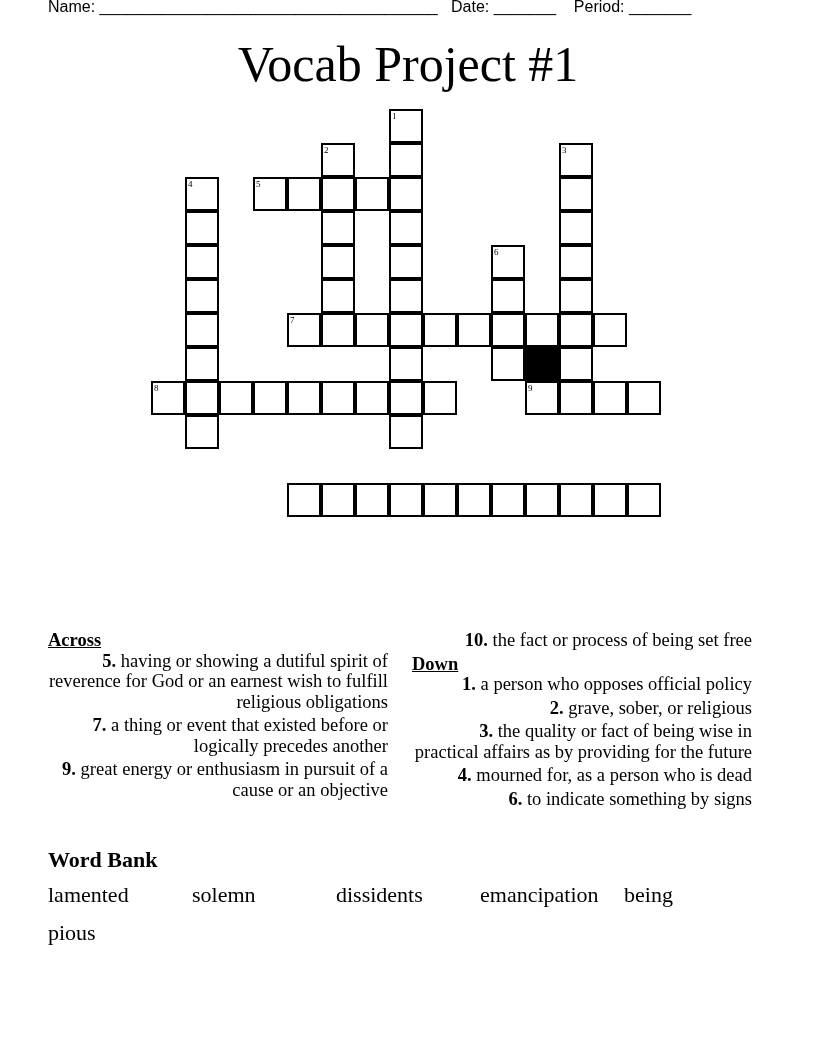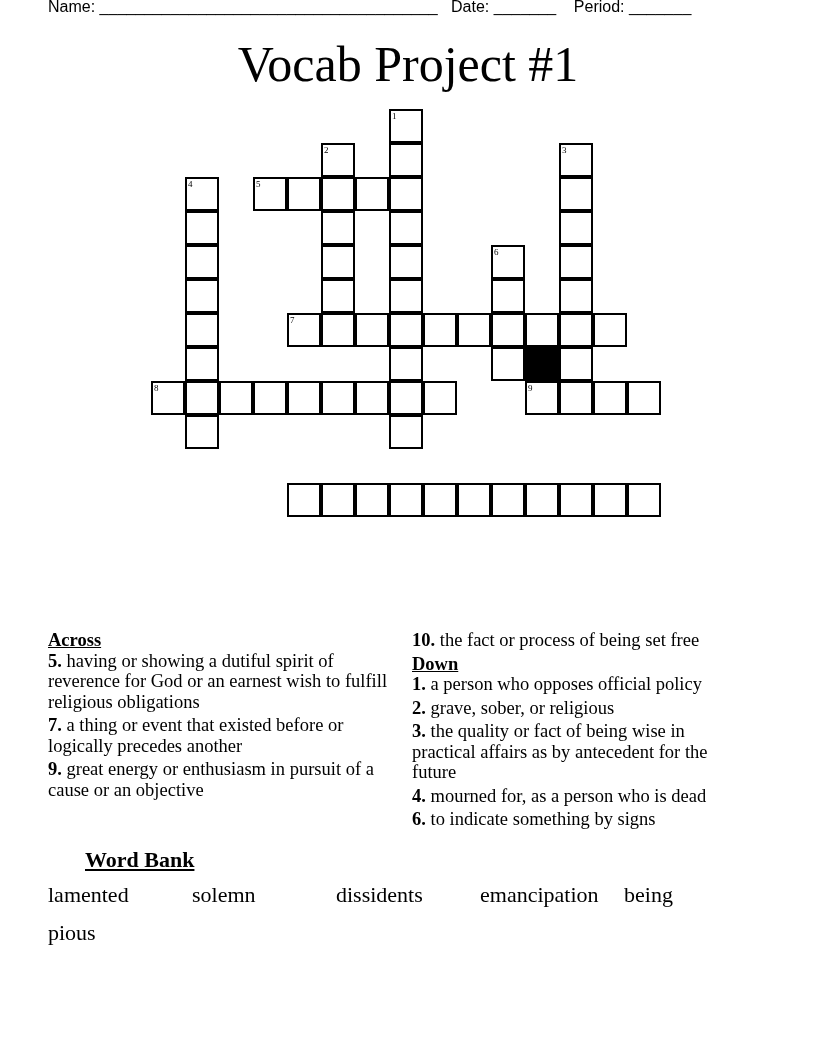--- a/index.html
+++ b/index.html
@@ -19,27 +19,27 @@
     }
     .cell.black { background: #000; }
     .cell .num {
       position: absolute; top: 1px; left: 1px;
       font-family: "Liberation Serif", serif; font-size: 9px; line-height: 9px;
     }
     .clues {
       position: absolute; font-family: "Liberation Serif", serif; font-size: 18.5px; line-height: 20.5px;
     }
     .clues .heading { font-weight: bold; text-decoration: underline; }
-    .clues .clue { margin-bottom: 3px; }
+    .clues .clue { margin-bottom: 3px; text-align: right; }
     .clues .clue b { font-weight: bold; }
     #clues-left { left: 48px; top: 630px; width: 340px; }
     #clues-right { left: 412px; top: 630px; width: 340px; }
     .wordbank-title {
       position: absolute; left: 48px; top: 847px;
-      font-family: "Liberation Serif", serif; font-size: 22px; font-weight: bold; text-decoration: underline; margin-left: 37px;
+      font-family: "Liberation Serif", serif; font-size: 22px; font-weight: bold; 
     }
     .wordbank {
       position: absolute; left: 48px; top: 882px;
       display: grid; grid-template-columns: repeat(5, 144px); row-gap: 12px;
       font-family: "Liberation Serif", serif; font-size: 22px; line-height: 26px;
     }
   </style>
 </head>
 <body>
 
@@ -143,21 +143,21 @@
   <div class="clue"><b>5.</b> <span>having or showing a dutiful spirit of reverence for God or an earnest wish to fulfill religious obligations</span></div>
   <div class="clue"><b>7.</b> <span>a thing or event that existed before or logically precedes another</span></div>
   <div class="clue"><b>9.</b> <span>great energy or enthusiasm in pursuit of a cause or an objective</span></div>
 </div>
 
 <div id="clues-right" class="clues">
   <div class="clue"><b>10.</b> <span>the fact or process of being set free</span></div>
   <div class="heading">Down</div>
   <div class="clue"><b>1.</b> <span>a person who opposes official policy</span></div>
   <div class="clue"><b>2.</b> <span>grave, sober, or religious</span></div>
-  <div class="clue"><b>3.</b> <span>the quality or fact of being wise in practical affairs as by antecedent for the future</span></div>
+  <div class="clue"><b>3.</b> <span>the quality or fact of being wise in practical affairs as by providing for the future</span></div>
   <div class="clue"><b>4.</b> <span>mourned for, as a person who is dead</span></div>
   <div class="clue"><b>6.</b> <span>to indicate something by signs</span></div>
 </div>
 
 <div class="wordbank-title">Word Bank</div>
 <div class="wordbank">
   <span>lamented</span>
   <span>solemn</span>
   <span>dissidents</span>
   <span>emancipation</span>

